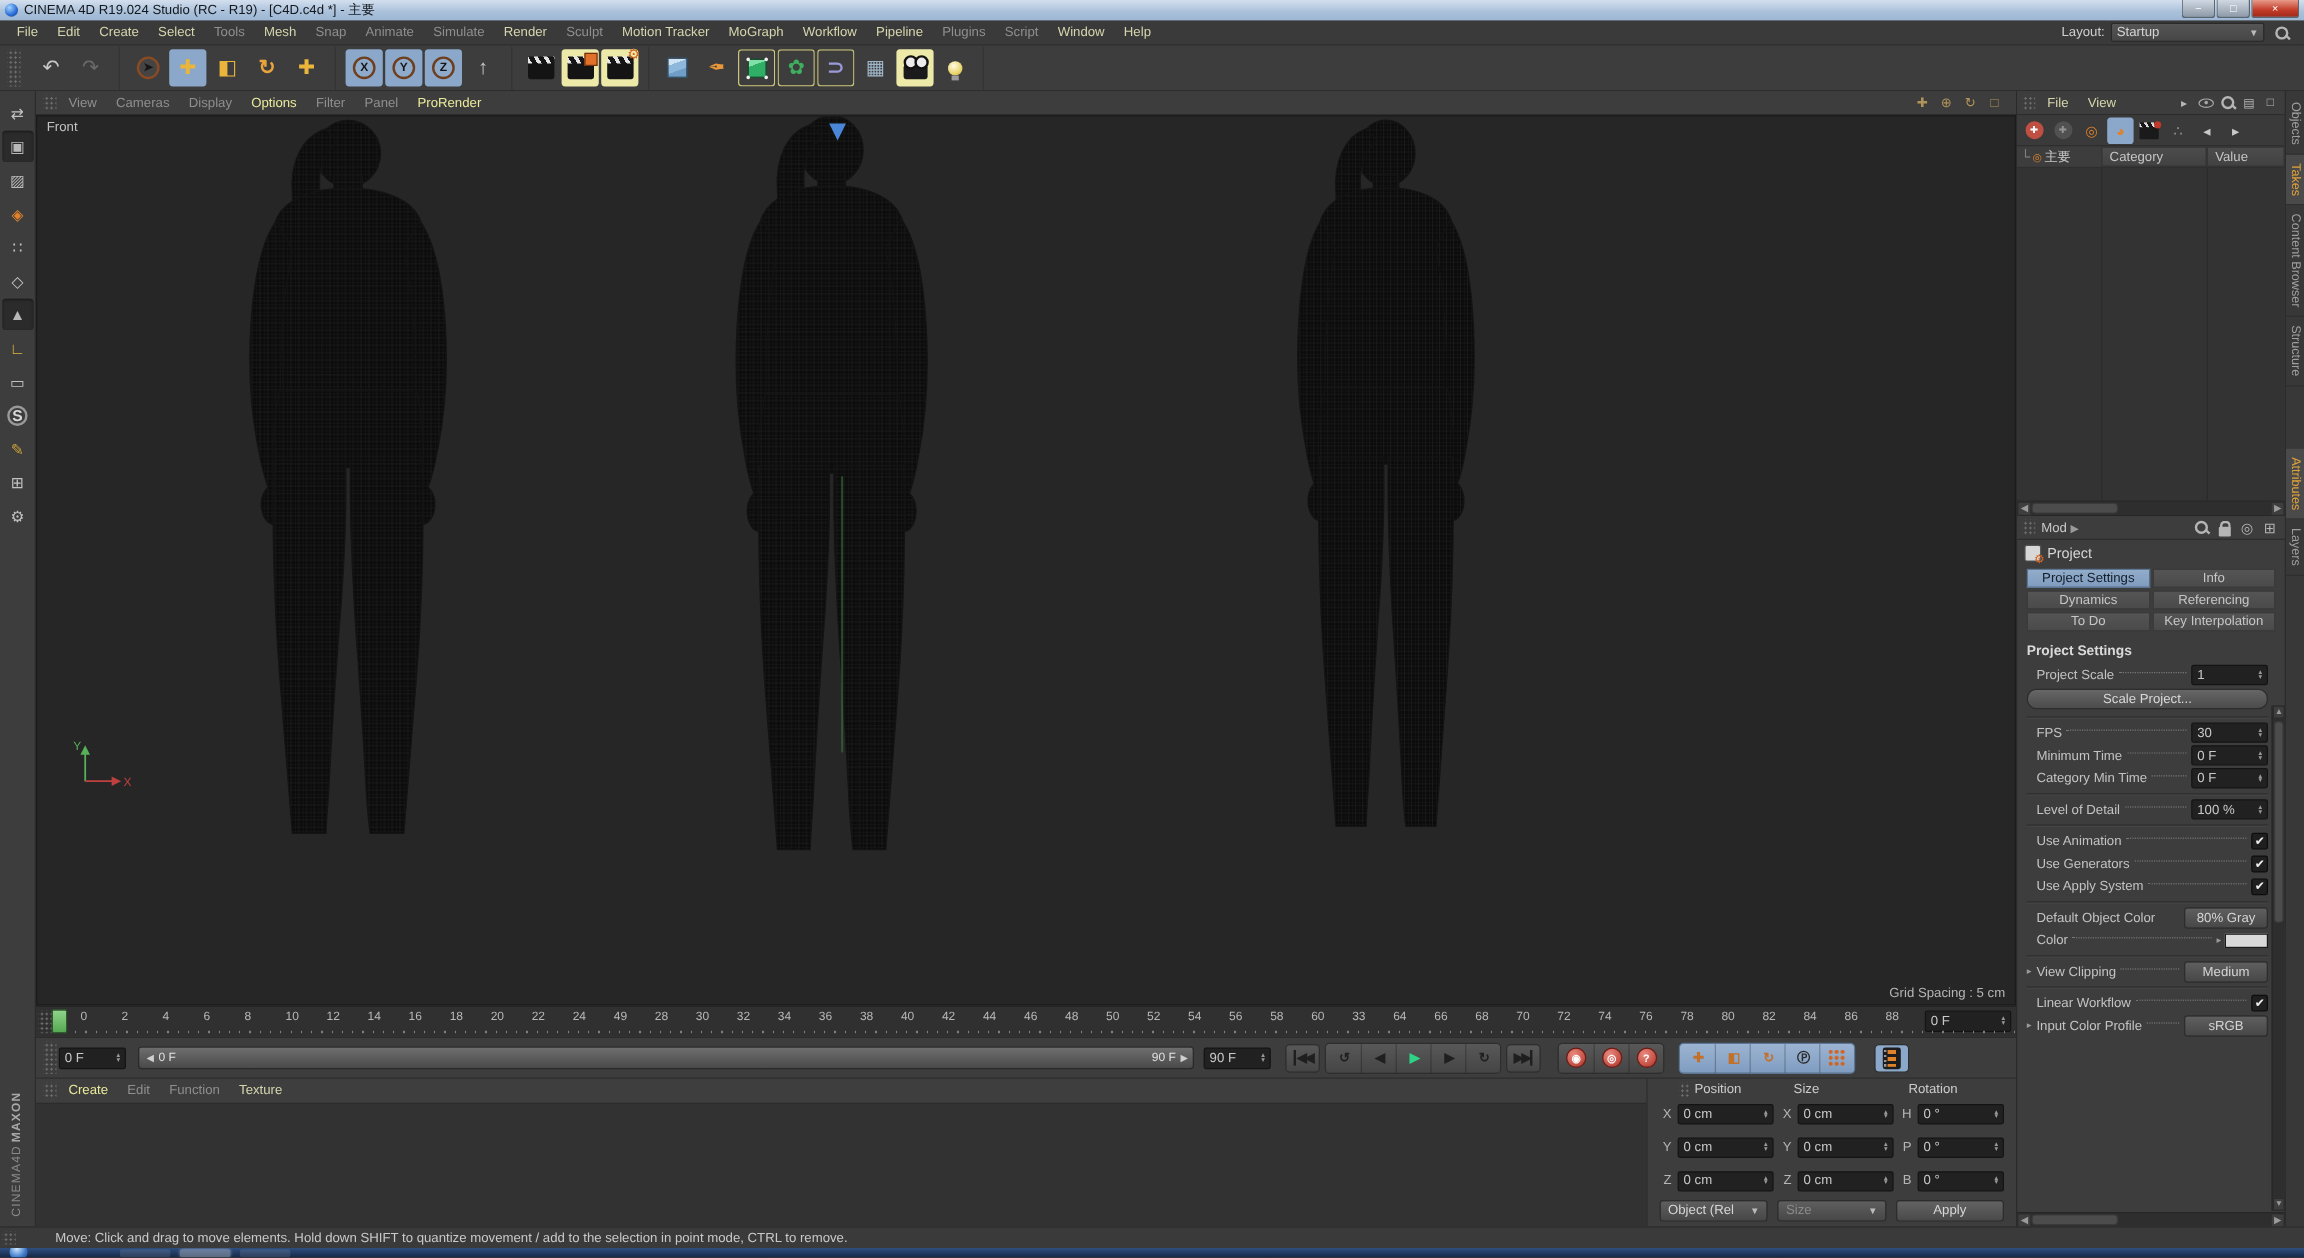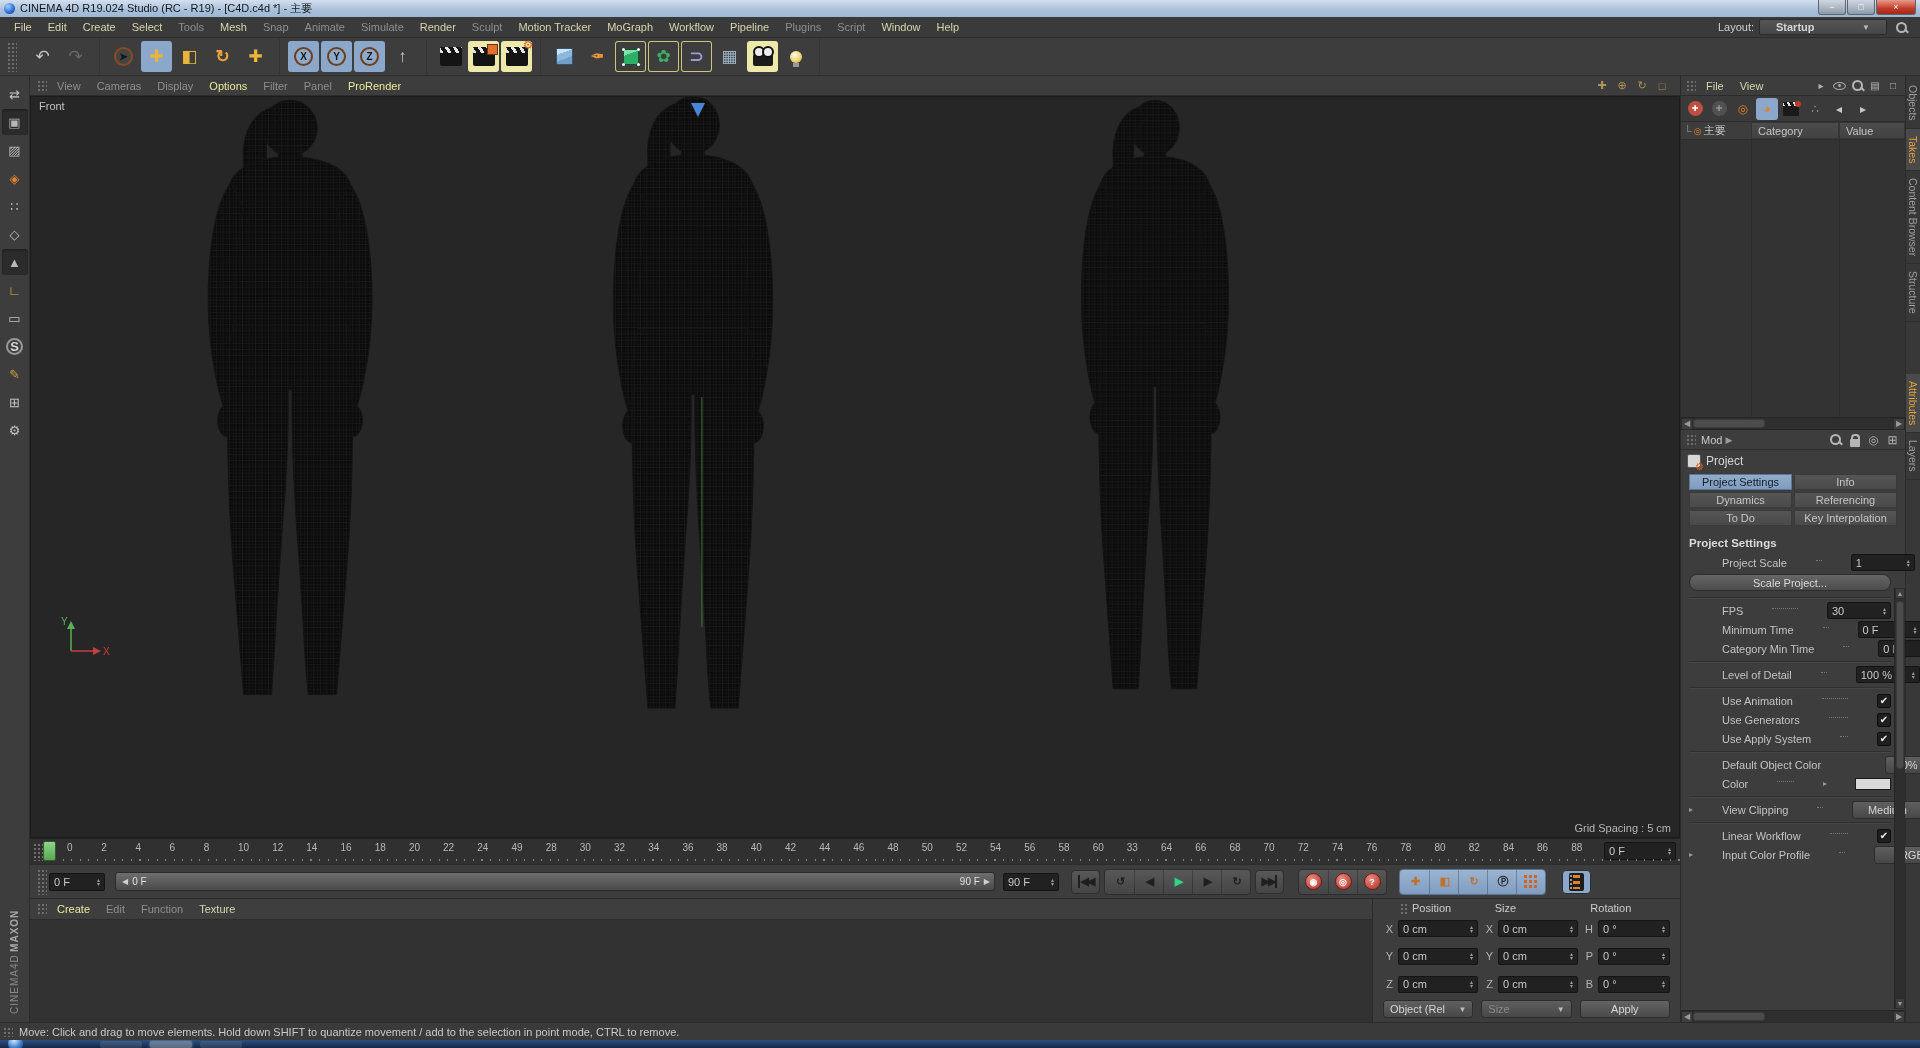--- a/index.html
+++ b/index.html
@@ -17,21 +17,21 @@
   .wc.close { background:linear-gradient(#e89a8a,#c33b28 60%,#a02a1a); width:40px; }
 
   
   .menubar { height:21px; background:#3a3a3a; border-bottom:1px solid #2c2c2c; display:flex; align-items:center; padding:0 6px; }
   .menu-item { padding:0 8px; color:#d6d6ae; cursor:default; }
   .menu-item.dim { color:#8f8f8f; }
   .menu-item.hot { color:#eaea9c; }
   .mb-spacer { flex:1; }
   .layout-label { color:#cfcfcf; margin-right:5px; }
   .layout-drop { width:128px; height:16px; background:linear-gradient(#555,#464646); border:1px solid #2a2a2a; border-radius:2px;
-    display:flex; align-items:center; padding:0 16px; color:#d5d5d5;font-weight:bold; }
+    display:flex; align-items:center; padding:0 4px; color:#d5d5d5; }
   .layout-drop .arr { margin-left:auto; font-size:8px; color:#bbb; }
 
   
   .toolbar { height:38px; background:#3d3d3d; border-bottom:1px solid #2d2d2d; display:flex; align-items:center; padding-left:4px; }
   .tb-group { display:flex; align-items:center; padding:0 7px; border-right:1px solid #343434; height:36px; }
   .tb-btn { width:31px; height:31px; border-radius:3px; display:flex; align-items:center; justify-content:center; margin:0 1px; position:relative; }
   .tb-btn .glyph { font-size:13px; line-height:1; }
   .tb-btn .glyph.big, .glyph.big { font-size:17px; }
   .tb-btn.frame { box-shadow:inset 0 0 0 1px #cdc67a; }
   .ring { display:inline-flex; align-items:center; justify-content:center; width:19px; height:19px; border:2px solid #8a4a22; border-radius:50%;
@@ -197,21 +197,21 @@
   .obj-row { height:22px; display:flex; align-items:center; padding:0 6px; gap:5px; }
   .obj-ico { width:14px; height:14px; background:#d8d8d8; border:1px solid #555; border-radius:2px; position:relative; }
   .obj-ico::after { content:"⚙"; position:absolute; right:-4px; bottom:-5px; color:#d3641f; font-size:10px; }
   .obj-label { color:#d5d5d5; font-size:12px; }
   .attr-tabs { display:grid; grid-template-columns:1fr 1fr; gap:2px; padding:2px 8px 4px; }
   .attr-tab { height:16px; background:linear-gradient(#555,#4a4a4a); border:1px solid #3a3a3a; display:flex; align-items:center; justify-content:center;
     color:#c6c6c6; white-space:nowrap; overflow:hidden; font-size:11px; }
   .attr-tab.active { background:linear-gradient(#92acc9,#7f9cc0); border-color:#5b7694; color:#141e2a; }
   .attr-section-title { font-weight:bold; color:#dadada; padding:7px 8px 4px; font-size:11.5px; }
   .attr-rows { padding:0 14px 0 8px; }
-  .attr-row { height:19px; display:flex; align-items:center;gap:25px; }
+  .attr-row { height:19px; display:flex; align-items:center; }
   .expander { width:8px; color:#9a9a9a; font-size:8px; flex:none; }
   .attr-label { color:#c3c3c3; white-space:nowrap; }
   .leader { flex:1; border-bottom:1px dotted #777; margin:0 4px 4px; min-width:6px; }
   .leader.plain { border-bottom:none; }
   .pre-arrow { color:#9a9a9a; font-size:8px; margin-right:3px; }
   .attr-row .fld { width:64px; flex:none; height:17px; }
   .attr-row .drop { width:70px; flex:none; }
   .chk { width:14px; height:14px; background:#1f1f1f; border:1px solid #0d0d0d; border-radius:2px; color:#efefef;
     display:flex; align-items:center; justify-content:center; font-size:10px; flex:none; }
   .swatch { width:36px; height:12px; border:1px solid #1a1a1a; flex:none; }
@@ -219,21 +219,21 @@
   .wide-btn { height:17px; background:linear-gradient(#666,#4c4c4c); border:1px solid #2d2d2d; border-radius:8px;
     display:flex; align-items:center; justify-content:center; color:#d8d8d8; }
   .attr-sep { height:1px; background:#2f2f2f; margin:3px 0; box-shadow:0 1px 0 #464646; }
   .attr-fill { flex:1; }
   .vscroll { position:absolute; right:0; top:158px; bottom:13px; width:11px; background:#2e2e2e; border-left:1px solid #262626; display:flex; flex-direction:column; }
   .vs-arr { height:11px; display:flex; align-items:center; justify-content:center; color:#9a9a9a; font-size:7px; background:#3e3e3e; border:1px solid #2a2a2a; }
   .vs-track { flex:1; position:relative; }
   .vs-thumb { position:absolute; top:2px; left:1px; right:1px; height:42%; background:#4c4c4c; border:1px solid #3a3a3a; border-radius:3px; }
 
   
-  .statusbar { height:18px; background:#3a3a3a; border-top:1px solid #2b2b2b; display:flex; align-items:center; }
+  .statusbar { height:18px; background:#3a3a3a; border-top:1px solid #2b2b2b; display:flex; align-items:center;gap:27px; }
   .status-text { color:#c9c9c9; padding-left:4px; }
   .taskbar { height:8px; background:linear-gradient(#2e4f80,#152846); position:relative; overflow:hidden; }
   .orb { position:absolute; left:8px; top:-4px; width:15px; height:15px; border-radius:50%;
     background:radial-gradient(circle at 40% 30%,#cfe8ff,#3a78c8 55%,#123a6e); }
   .tbtn { position:absolute; top:1px; height:7px; width:42px; border-radius:2px; background:rgba(255,255,255,0.10); }
   .tbtn.active { background:rgba(255,255,255,0.30); box-shadow:0 0 3px rgba(255,255,255,0.4); }
 
   .glyph { display:inline-block; }
 </style>
 </head>

